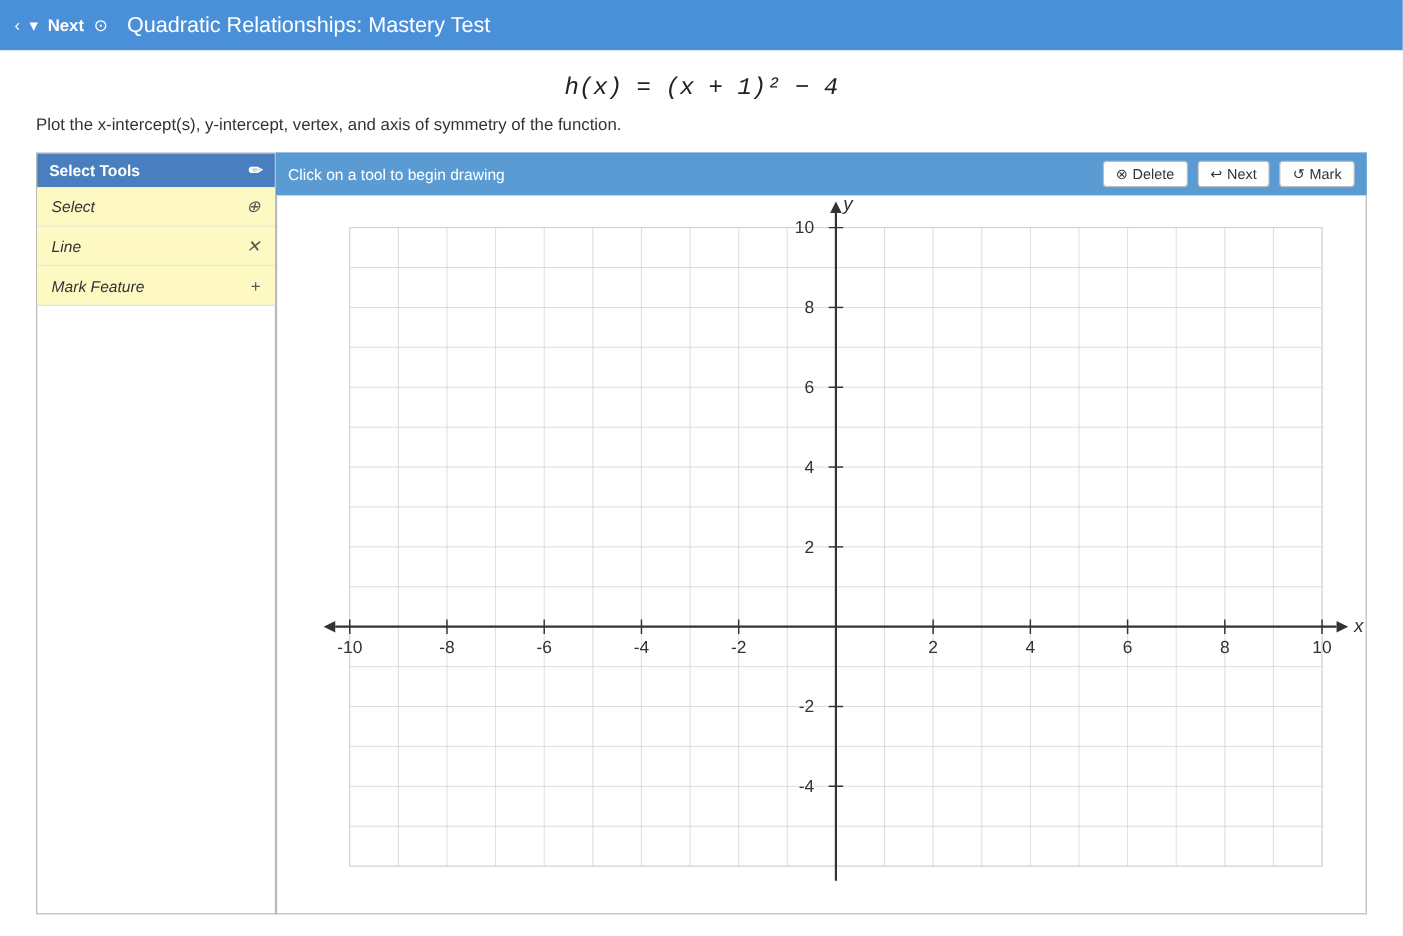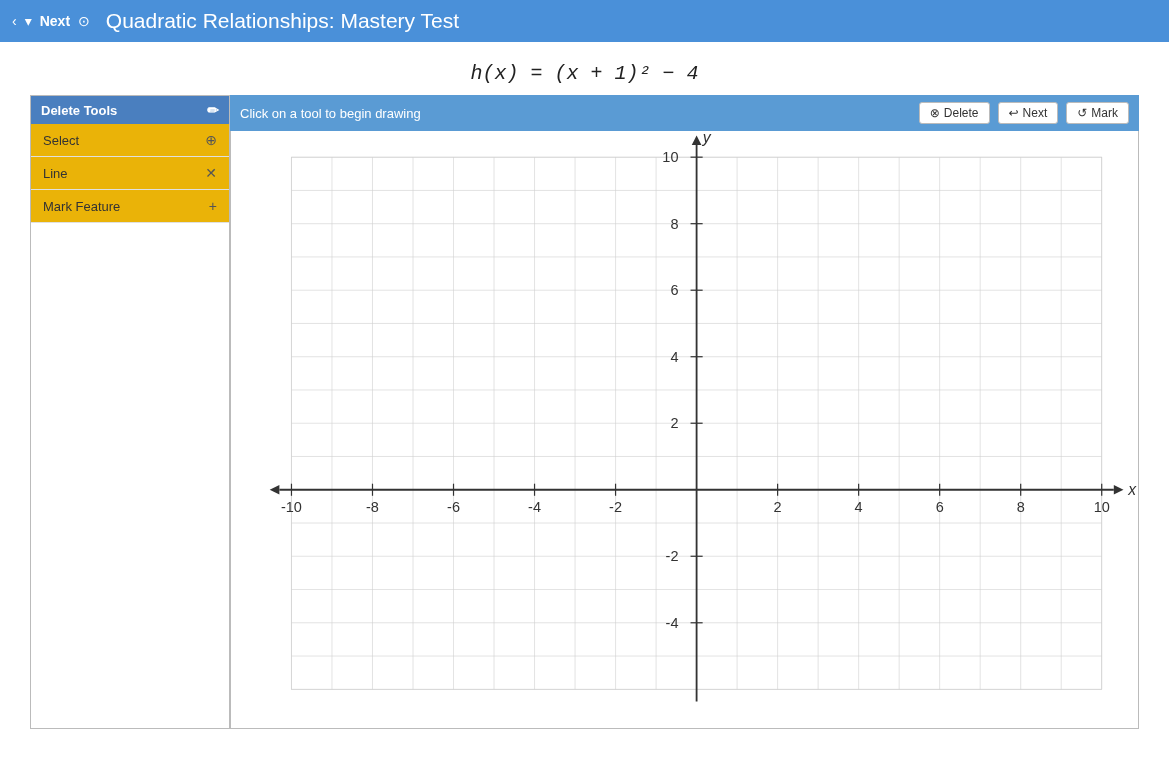--- a/index.html
+++ b/index.html
@@ -28,21 +28,21 @@
       color: white;
       font-size: 14px;
       font-weight: bold;
     }
     .nav-dot {
       color: white;
       font-size: 14px;
     }
     .top-bar-title {
       color: white;
-      font-size: 21px;
+      font-size: 18px;
       font-weight: normal;
     }
 
     
     .main-content {
       background: white;
       margin: 0;
       padding: 20px 30px;
       height: calc(780px - 42px);
       overflow: hidden;
@@ -94,21 +94,22 @@
     }
     .tool-item {
       display: flex;
       align-items: center;
       justify-content: space-between;
       padding: 8px 12px;
       font-size: 13px;
       color: #333;
       border-bottom: 1px solid #e0e0e0;
       cursor: pointer;
-      background: #eab308;
+      background: #fef9c3;
+      font-style: italic;
     }
     .tool-icon {
       font-size: 14px;
       color: #555;
     }
 
     
     .graph-wrapper {
       flex: 1;
       display: flex;
@@ -166,26 +167,27 @@
   </div>
   <span class="top-bar-title">Quadratic Relationships: Mastery Test</span>
 </div>
 
 <div class="main-content">
 
   <div class="formula-container">
     <span class="formula-text">h(x) = (x + 1)² − 4</span>
   </div>
 
+  <div class="instructions">Plot the x-intercept(s), y-intercept, vertex, and axis of symmetry of the function.</div>
 
   <div class="drawing-area">
 
     <div class="drawing-tools">
       <div class="drawing-tools-header">
-        <span>Delete Tools</span>
+        <span>Select Tools</span>
         <span class="pencil-icon">✏</span>
       </div>
       <div class="tool-item">
         <span>Select</span>
         <span class="tool-icon">⊕</span>
       </div>
       <div class="tool-item">
         <span>Line</span>
         <span class="tool-icon">✕</span>
       </div>

